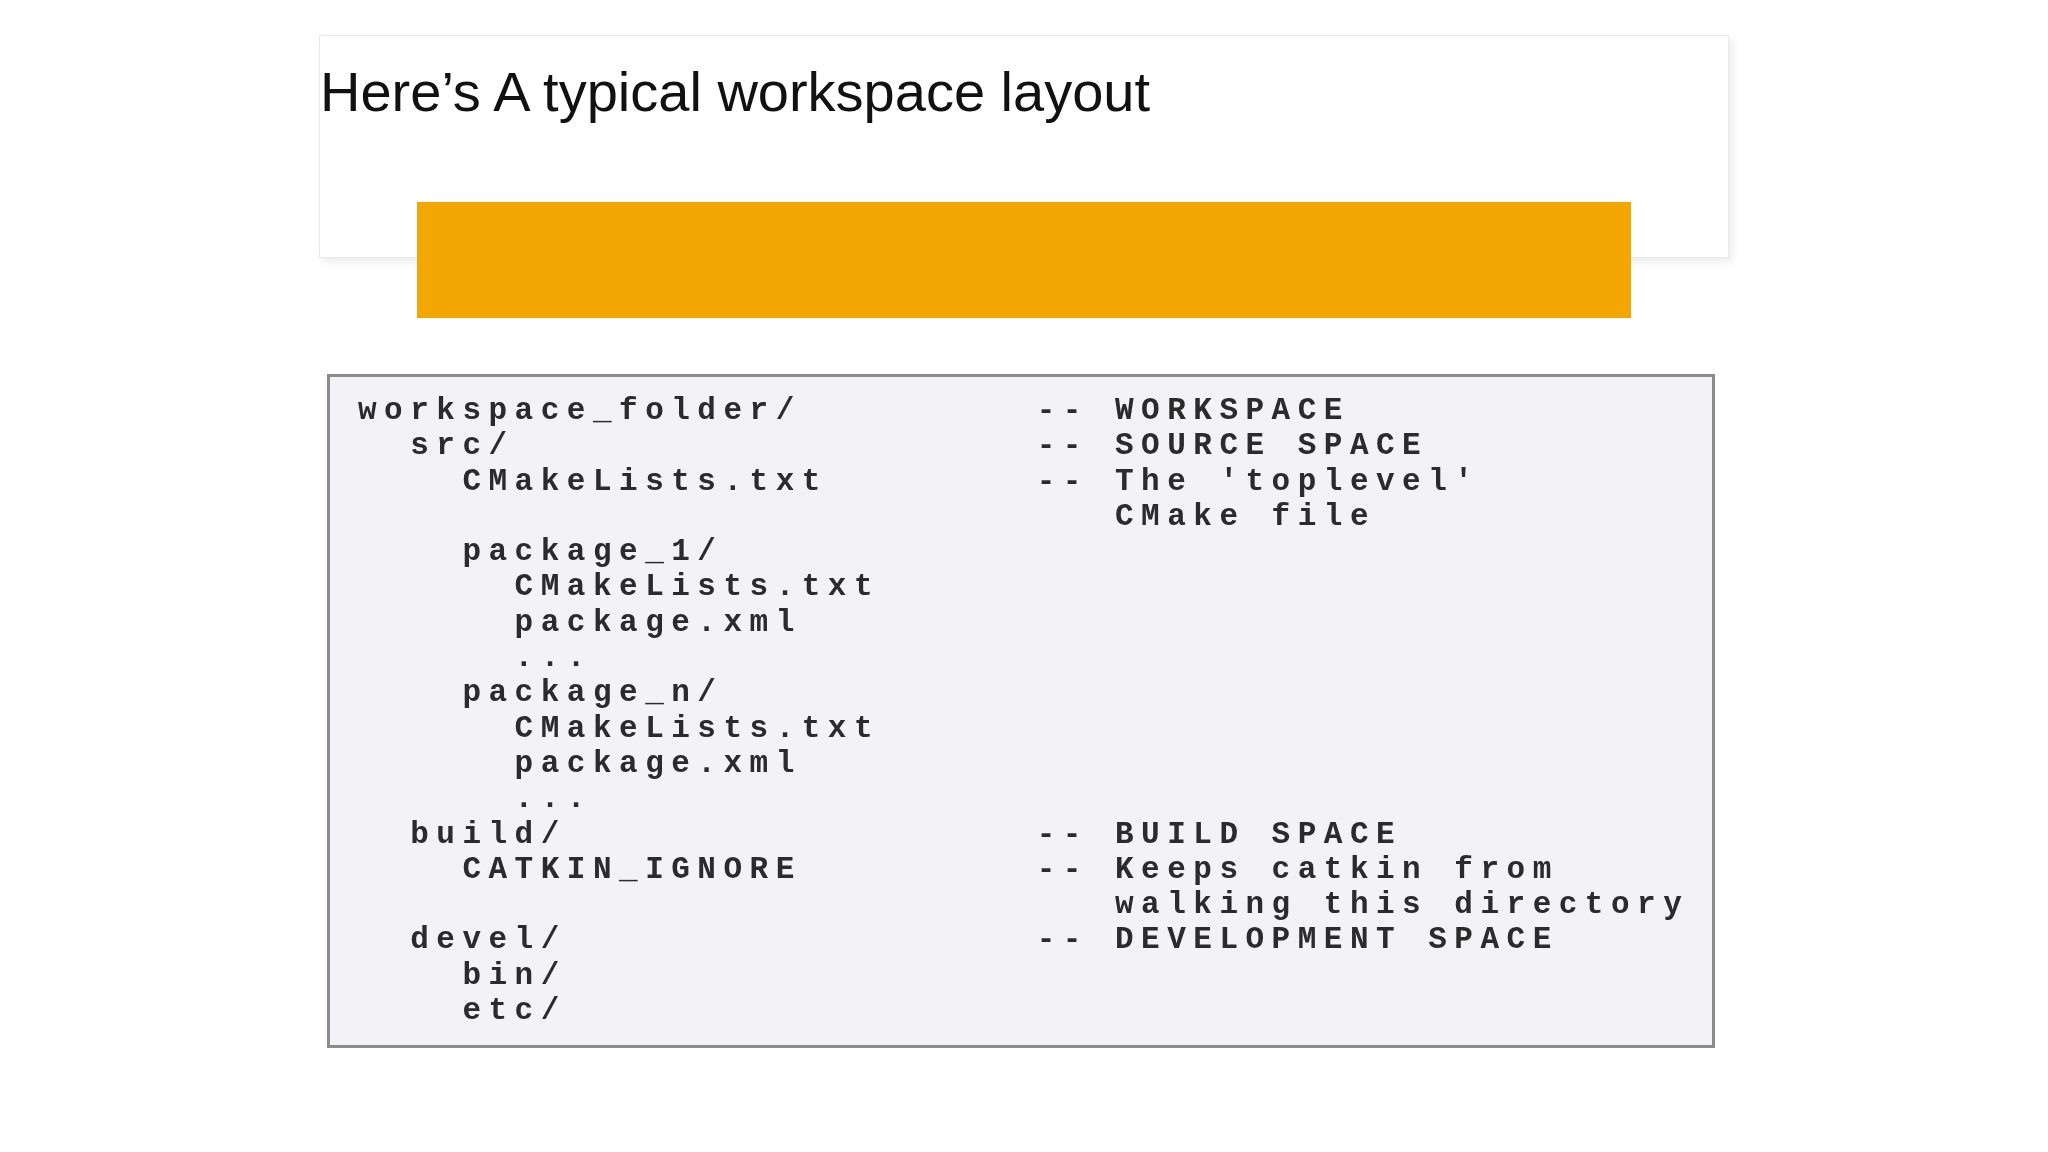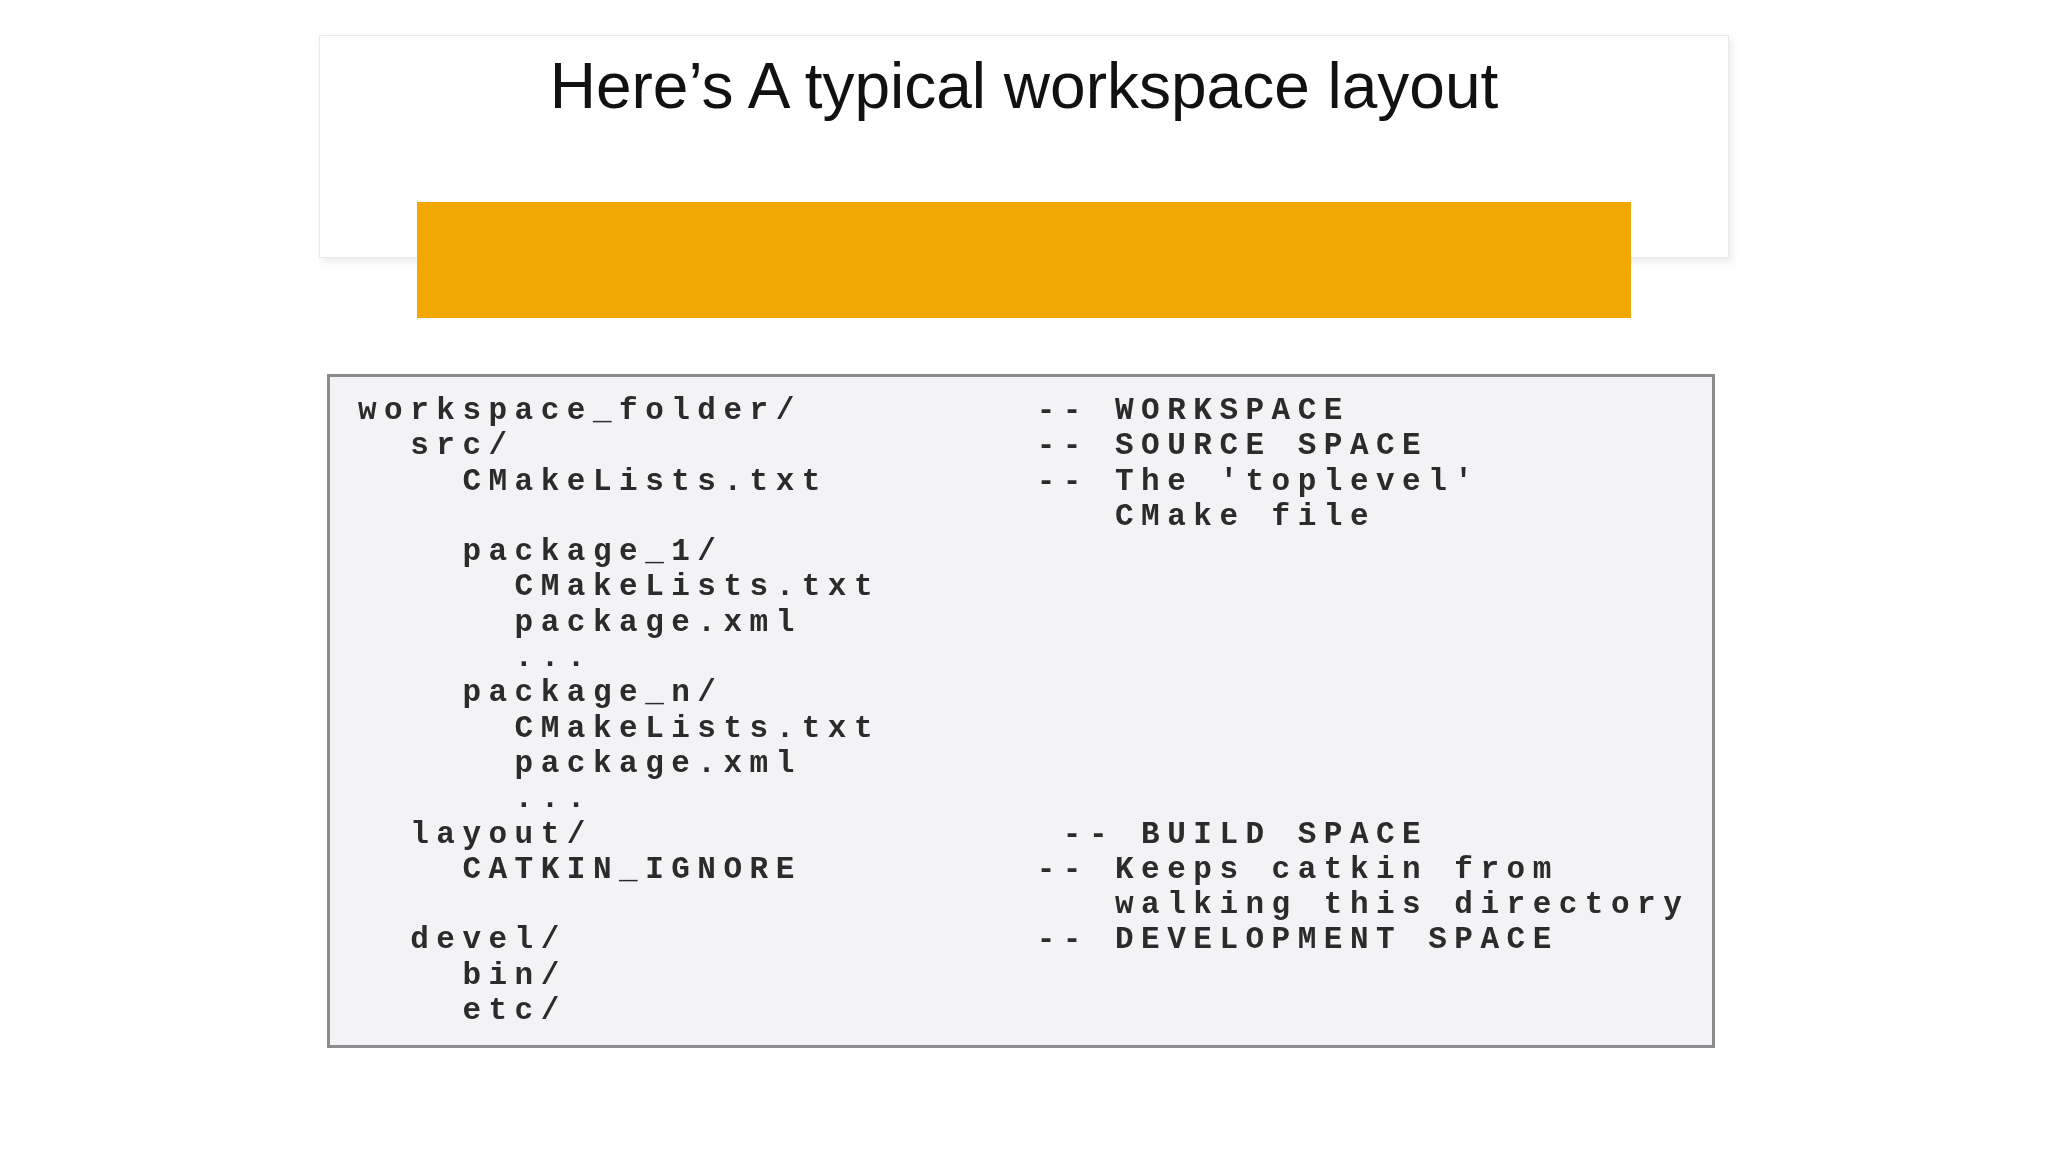--- a/index.html
+++ b/index.html
@@ -23,23 +23,22 @@
     top: 35px;
     width: 1410px;
     height: 223px;
     background: #ffffff;
     border: 1px solid #e9e9e9;
     box-shadow: 3px 4px 8px rgba(0,0,0,0.08);
     box-sizing: border-box;
     z-index: 1;
   }
   .slide-title {
-    margin-top: 14px;
-    text-align: center;
-    font-size: 64px;
+    margin-top: 24px;
+    font-size: 56px;
     line-height: 1.15;
     color: #111111;
     font-weight: 400;
     letter-spacing: 0px;
     white-space: nowrap;
   }
   .accent-bar {
     position: absolute;
     left: 417px;
     top: 202px;
@@ -88,21 +87,21 @@
     CMakeLists.txt        -- The 'toplevel'
                              CMake file
     package_1/
       CMakeLists.txt
       package.xml
       ...
     package_n/
       CMakeLists.txt
       package.xml
       ...
-  layout/                  -- BUILD SPACE
+  build/                  -- BUILD SPACE
     CATKIN_IGNORE         -- Keeps catkin from
                              walking this directory
   devel/                  -- DEVELOPMENT SPACE
     bin/
     etc/</pre>
   </div>
 
 </div>
 
 </body></html>

